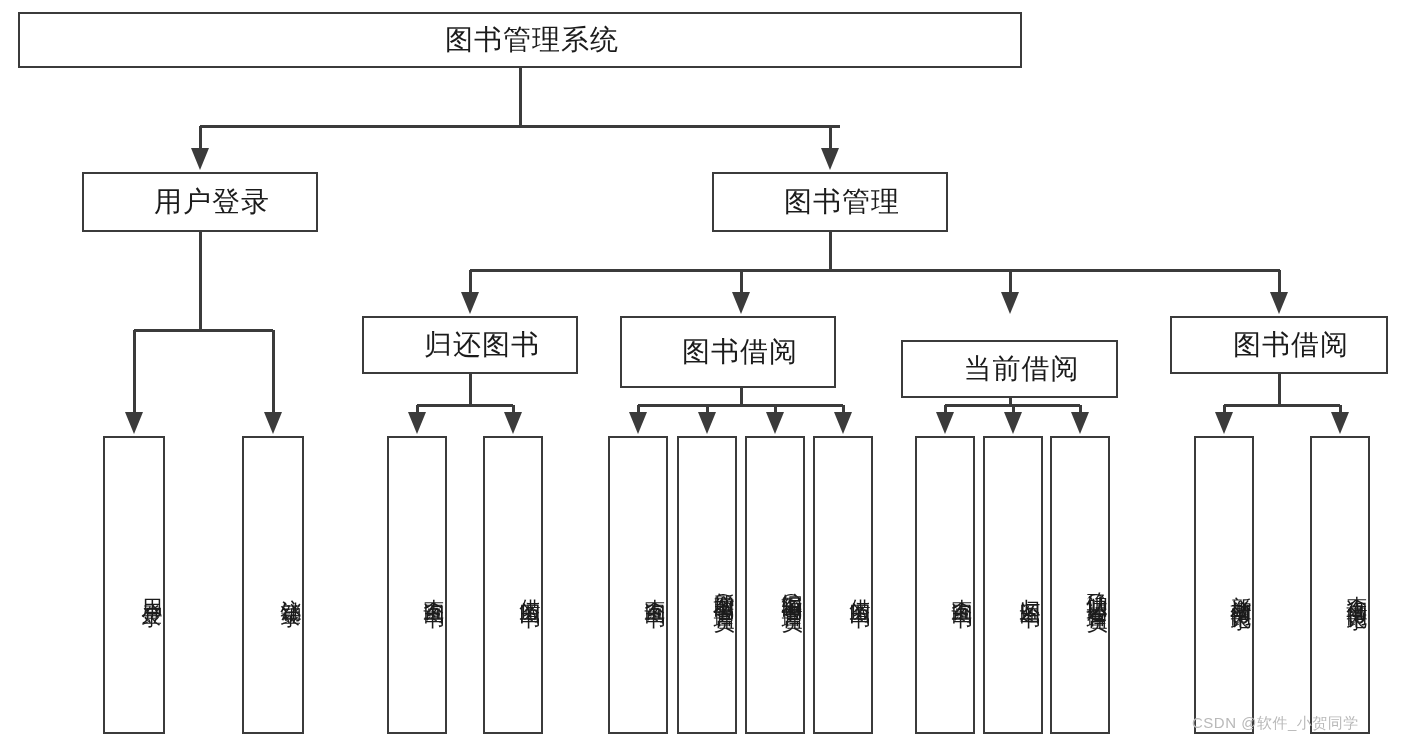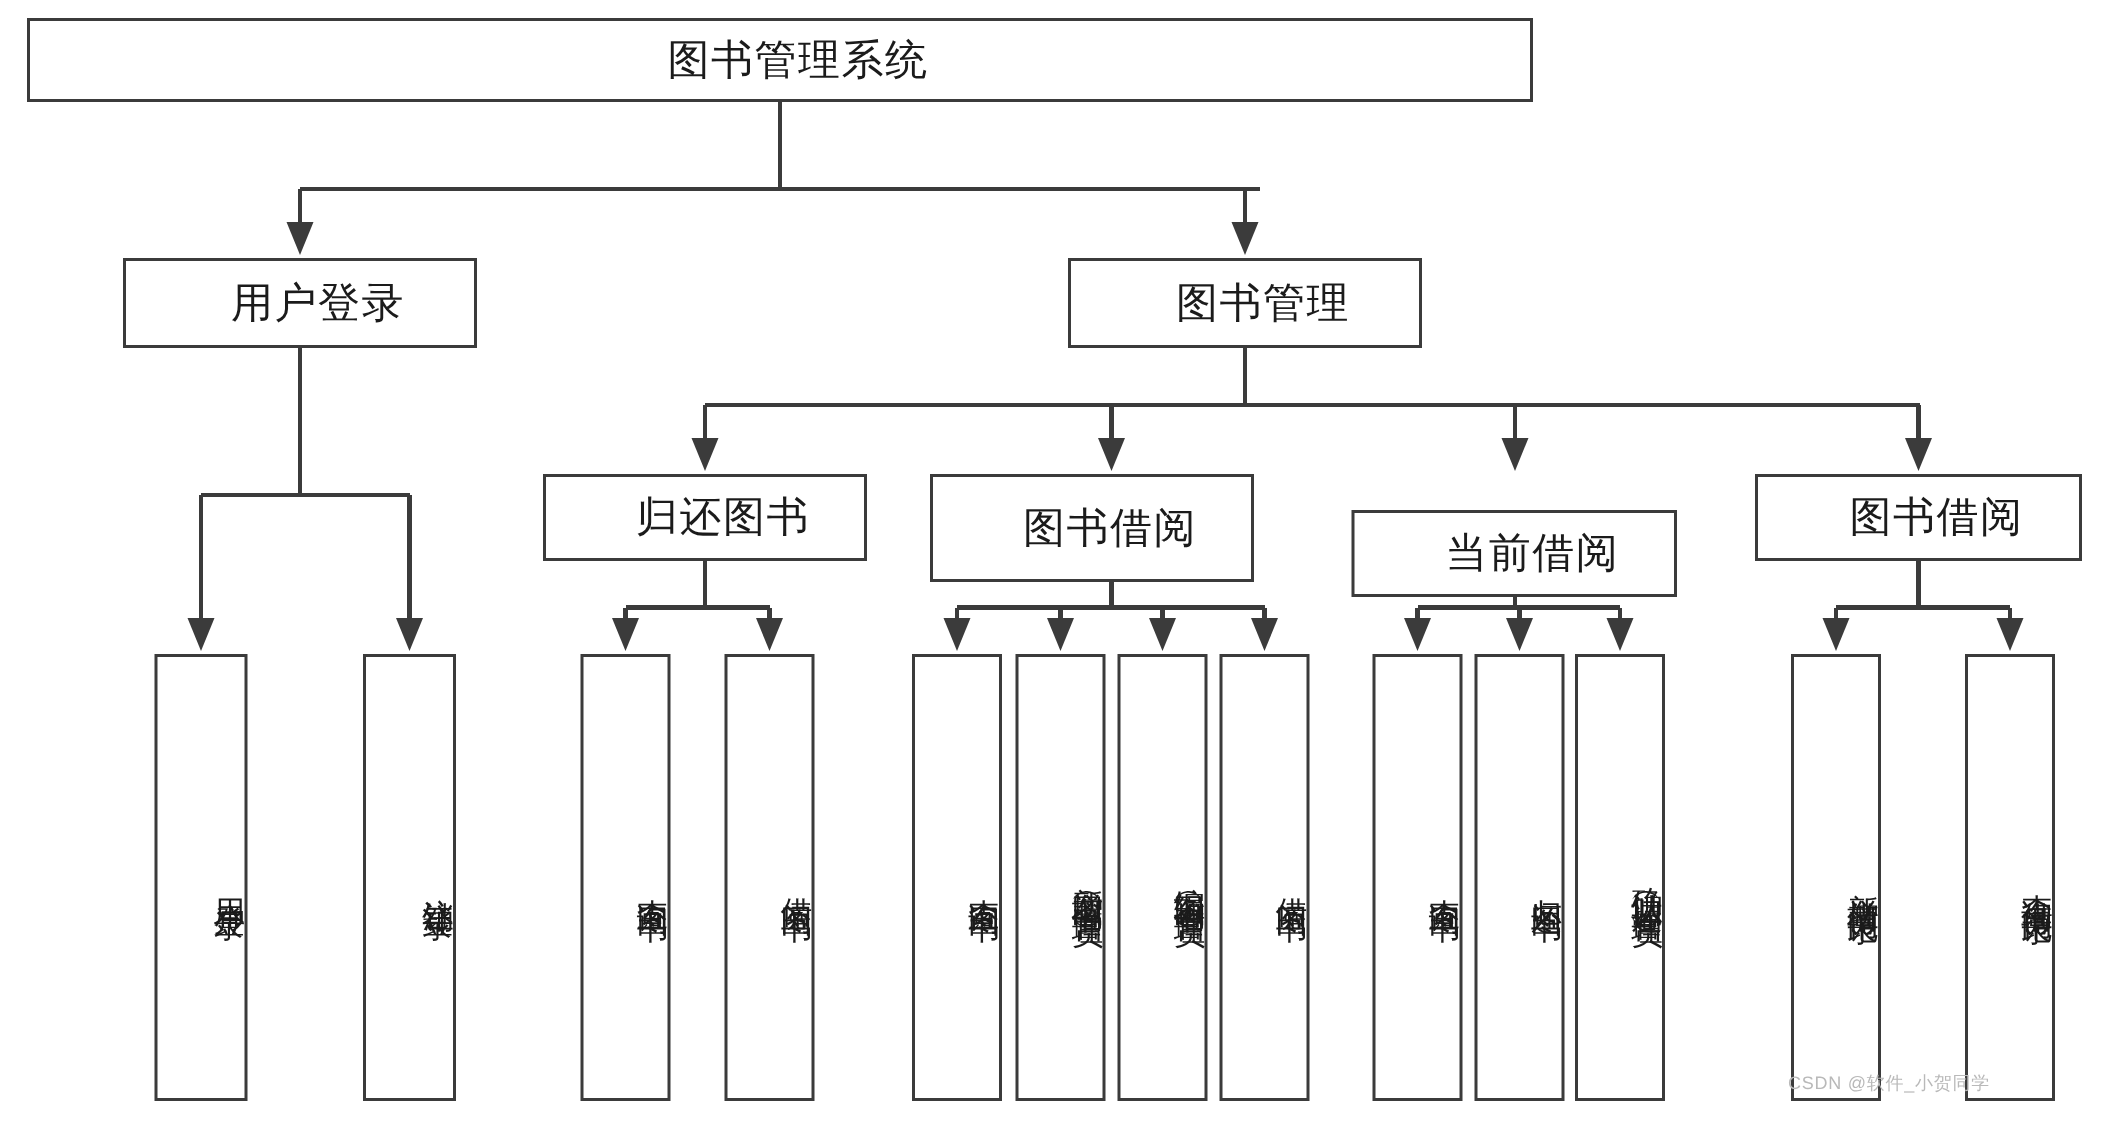--- a/index.html
+++ b/index.html
@@ -49,21 +49,21 @@
     align-items: flex-start;
     padding-top: 6px;
     justify-content: center;
   }
   .node-v .vtext {
     writing-mode: vertical-rl;
     text-orientation: upright;
   }
   .watermark {
     position: absolute;
-    font-size: 12px;
+    font-size: 15px;
     color: #b9b9b9;
     white-space: nowrap;
     letter-spacing: 0.5px;
   }
 </style>
 </head>
 <body>
 
 <div id="canvas">
   <svg id="svg-layer" viewBox="0 0 1405 747">

